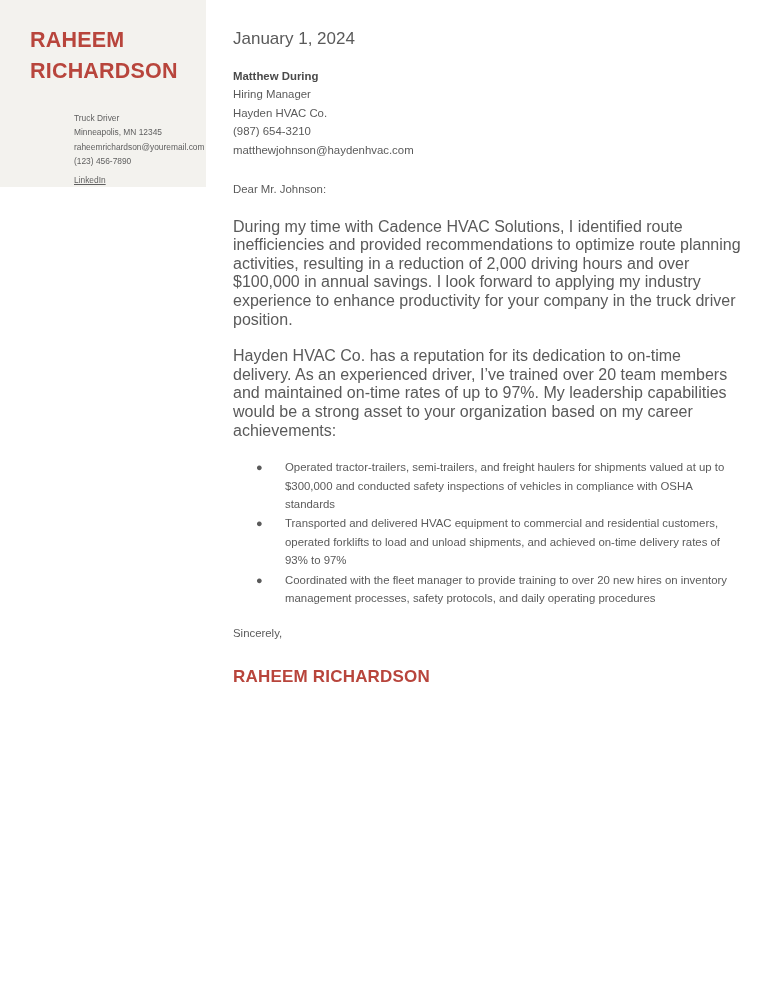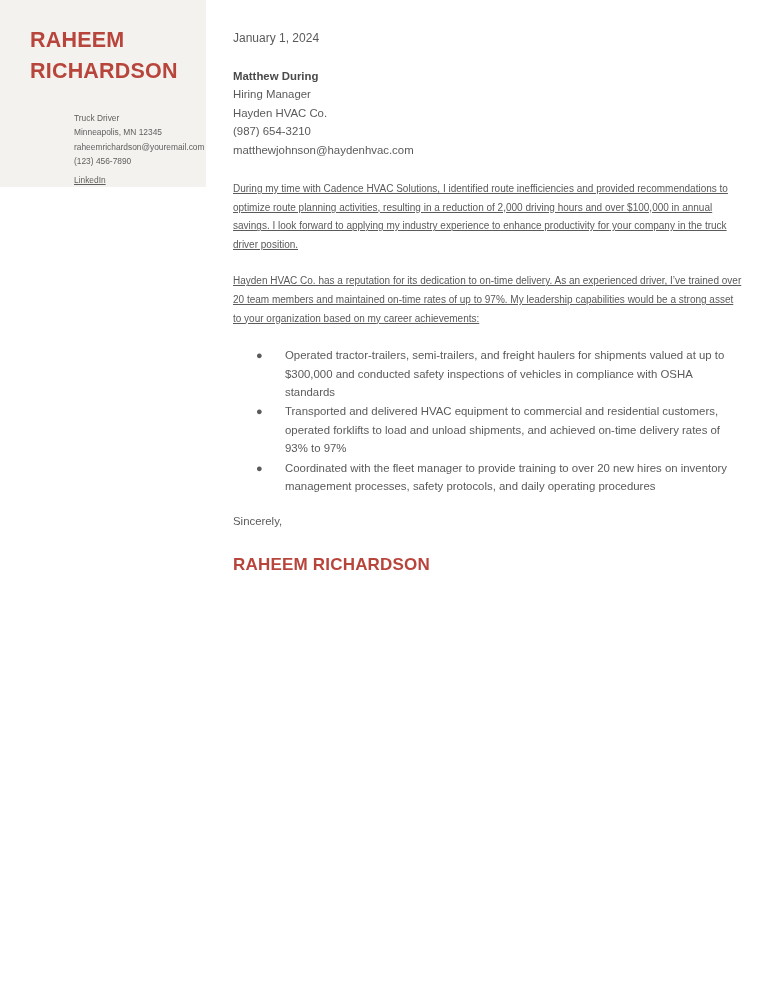--- a/index.html
+++ b/index.html
@@ -60,21 +60,21 @@
   }
 
   
   .main {
     flex: 1;
     box-sizing: border-box;
     padding: 30px 26px 0 27px;
   }
   .letter-date {
     color: #5a5a5a;
-    font-size: 12px;
+    font-size: 17px;
     line-height: 17px;
     margin-bottom: 20px;
   }
   .recipient-block {
     margin-bottom: 21px;
   }
   .recipient-line {
     color: #5a5a5a;
     font-size: 11.4px;
     line-height: 18.4px;
@@ -84,25 +84,24 @@
     color: #4a4a4a;
   }
   .salutation {
     color: #5a5a5a;
     font-size: 11.4px;
     line-height: 18.6px;
     margin-bottom: 19px;
   }
   .body-para {
     color: #5a5a5a;
-    font-size: 10px;
+    font-size: 16px;
     line-height: 18.6px;
     margin: 0 0 18px 0;
     text-align: left;
-    text-decoration: underline;
   }
   .bullet-list {
     margin: 0 0 17px 0;
     padding: 0;
     list-style: none;
   }
   .bullet-item {
     position: relative;
     color: #5a5a5a;
     font-size: 11.4px;
@@ -172,20 +171,21 @@
     <div class="letter-date">January 1, 2024</div>
 
     <div class="recipient-block">
       <div class="recipient-line bold">Matthew During</div>
       <div class="recipient-line">Hiring Manager</div>
       <div class="recipient-line">Hayden HVAC Co.</div>
       <div class="recipient-line">(987) 654-3210</div>
       <div class="recipient-line">matthewjohnson@haydenhvac.com</div>
     </div>
 
+    <div class="salutation">Dear Mr. Johnson:</div>
 
     <p class="body-para">During my time with Cadence HVAC Solutions, I identified route inefficiencies and provided recommendations to optimize route planning activities, resulting in a reduction of 2,000 driving hours and over $100,000 in annual savings. I look forward to applying my industry experience to enhance productivity for your company in the truck driver position.</p>
 
     <p class="body-para">Hayden HVAC Co. has a reputation for its dedication to on-time delivery. As an experienced driver, I’ve trained over 20 team members and maintained on-time rates of up to 97%. My leadership capabilities would be a strong asset to your organization based on my career achievements:</p>
 
     <ul class="bullet-list">
       <li class="bullet-item">
         <span class="marker">●</span>
         <span>Operated tractor-trailers, semi-trailers, and freight haulers for shipments valued at up to $300,000 and conducted safety inspections of vehicles in compliance with OSHA standards</span>
       </li>

